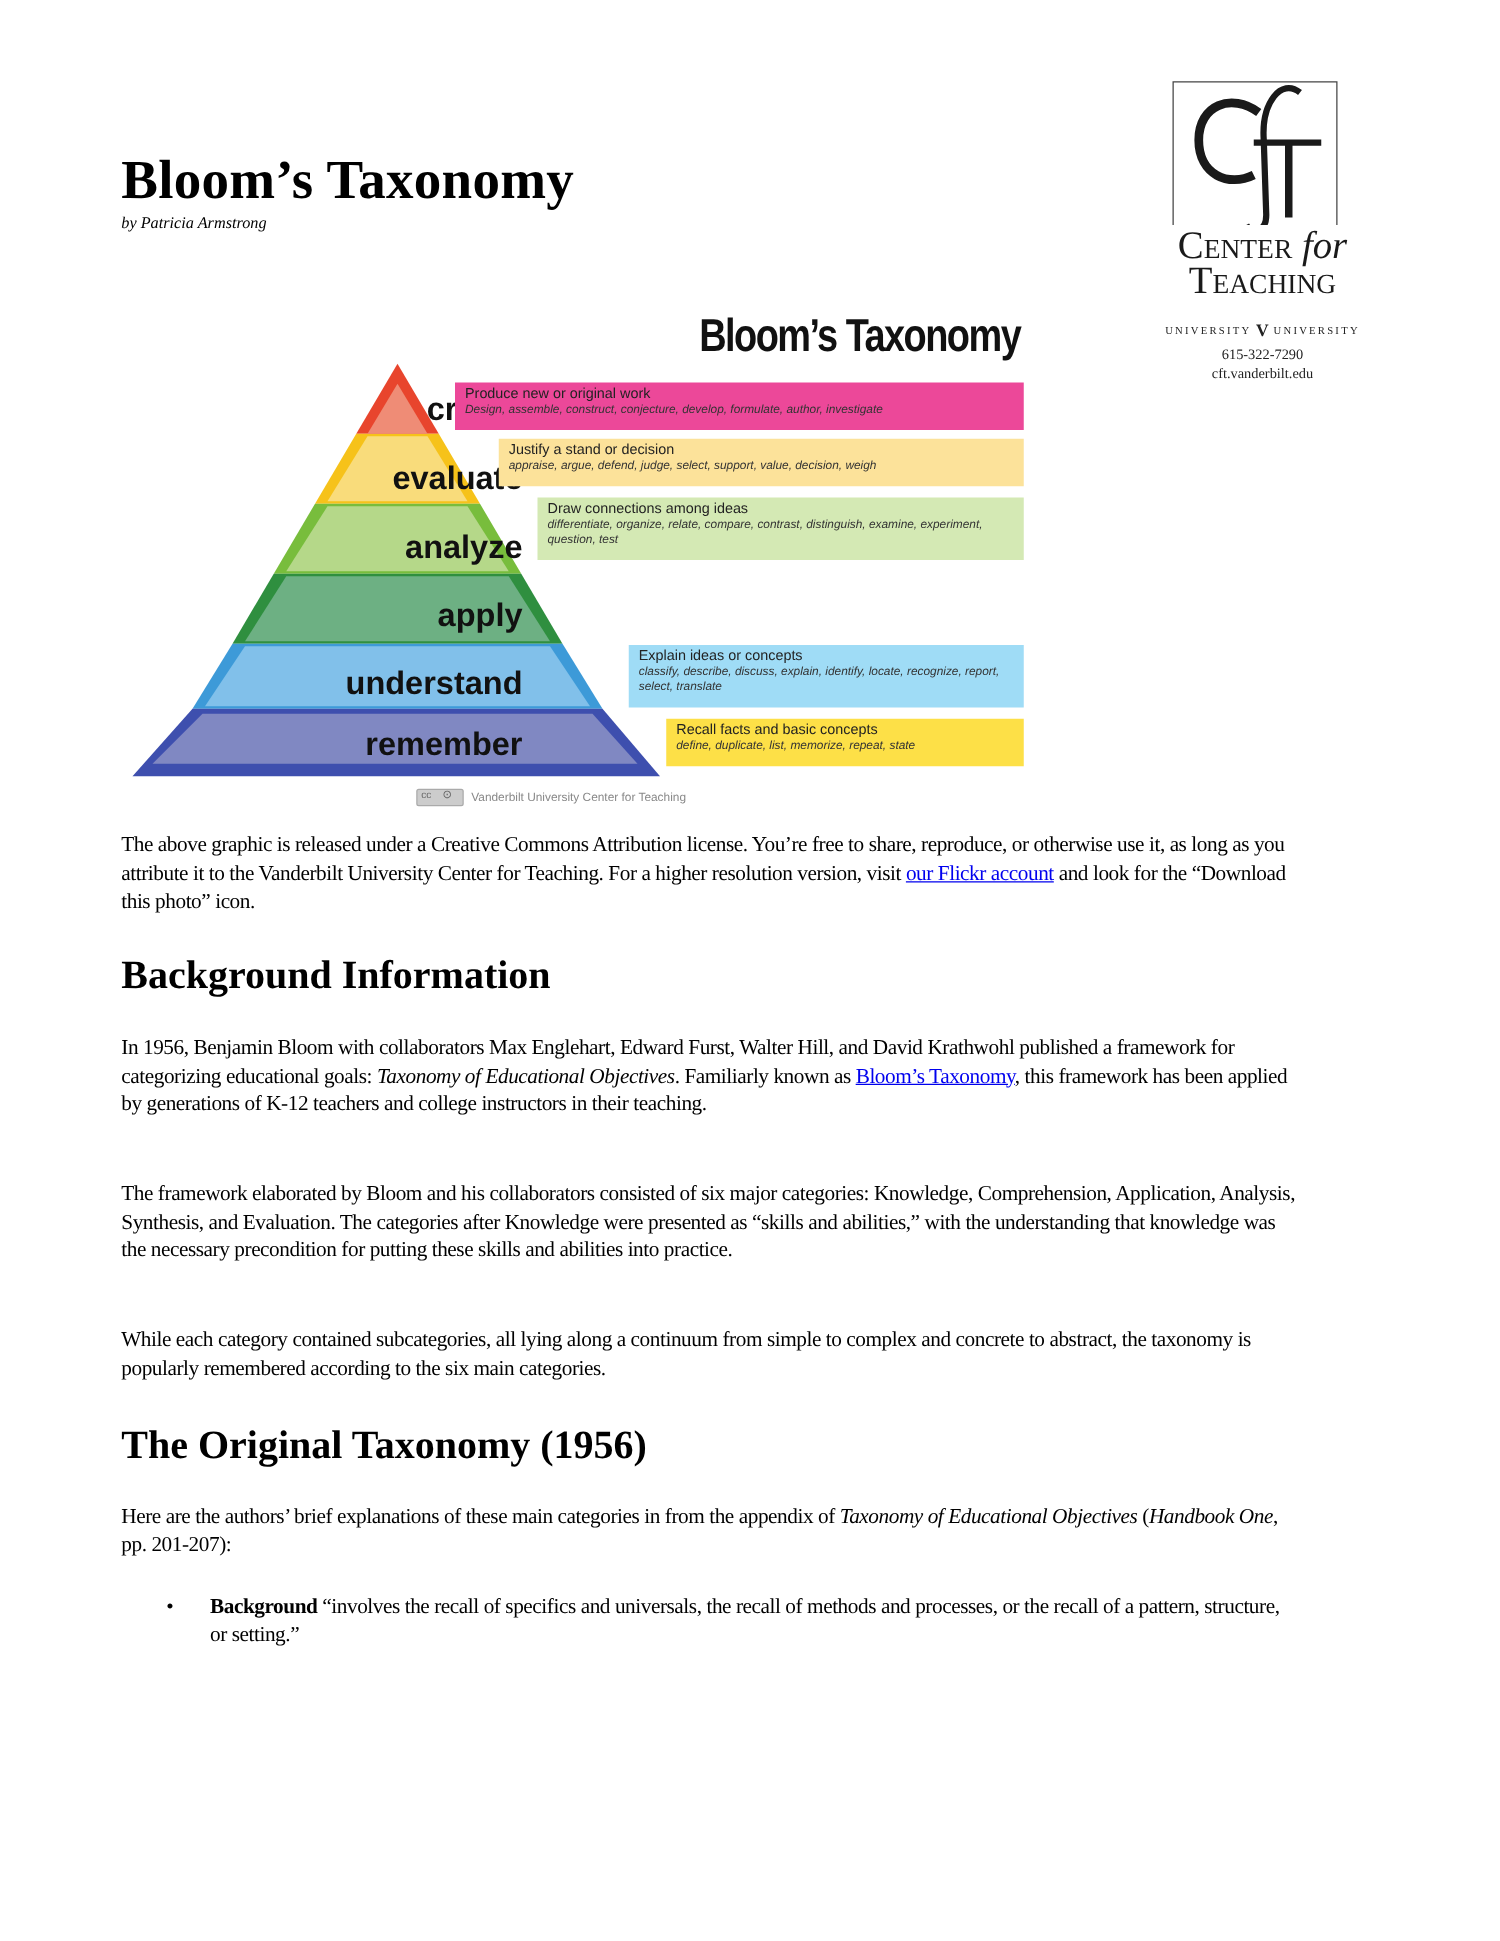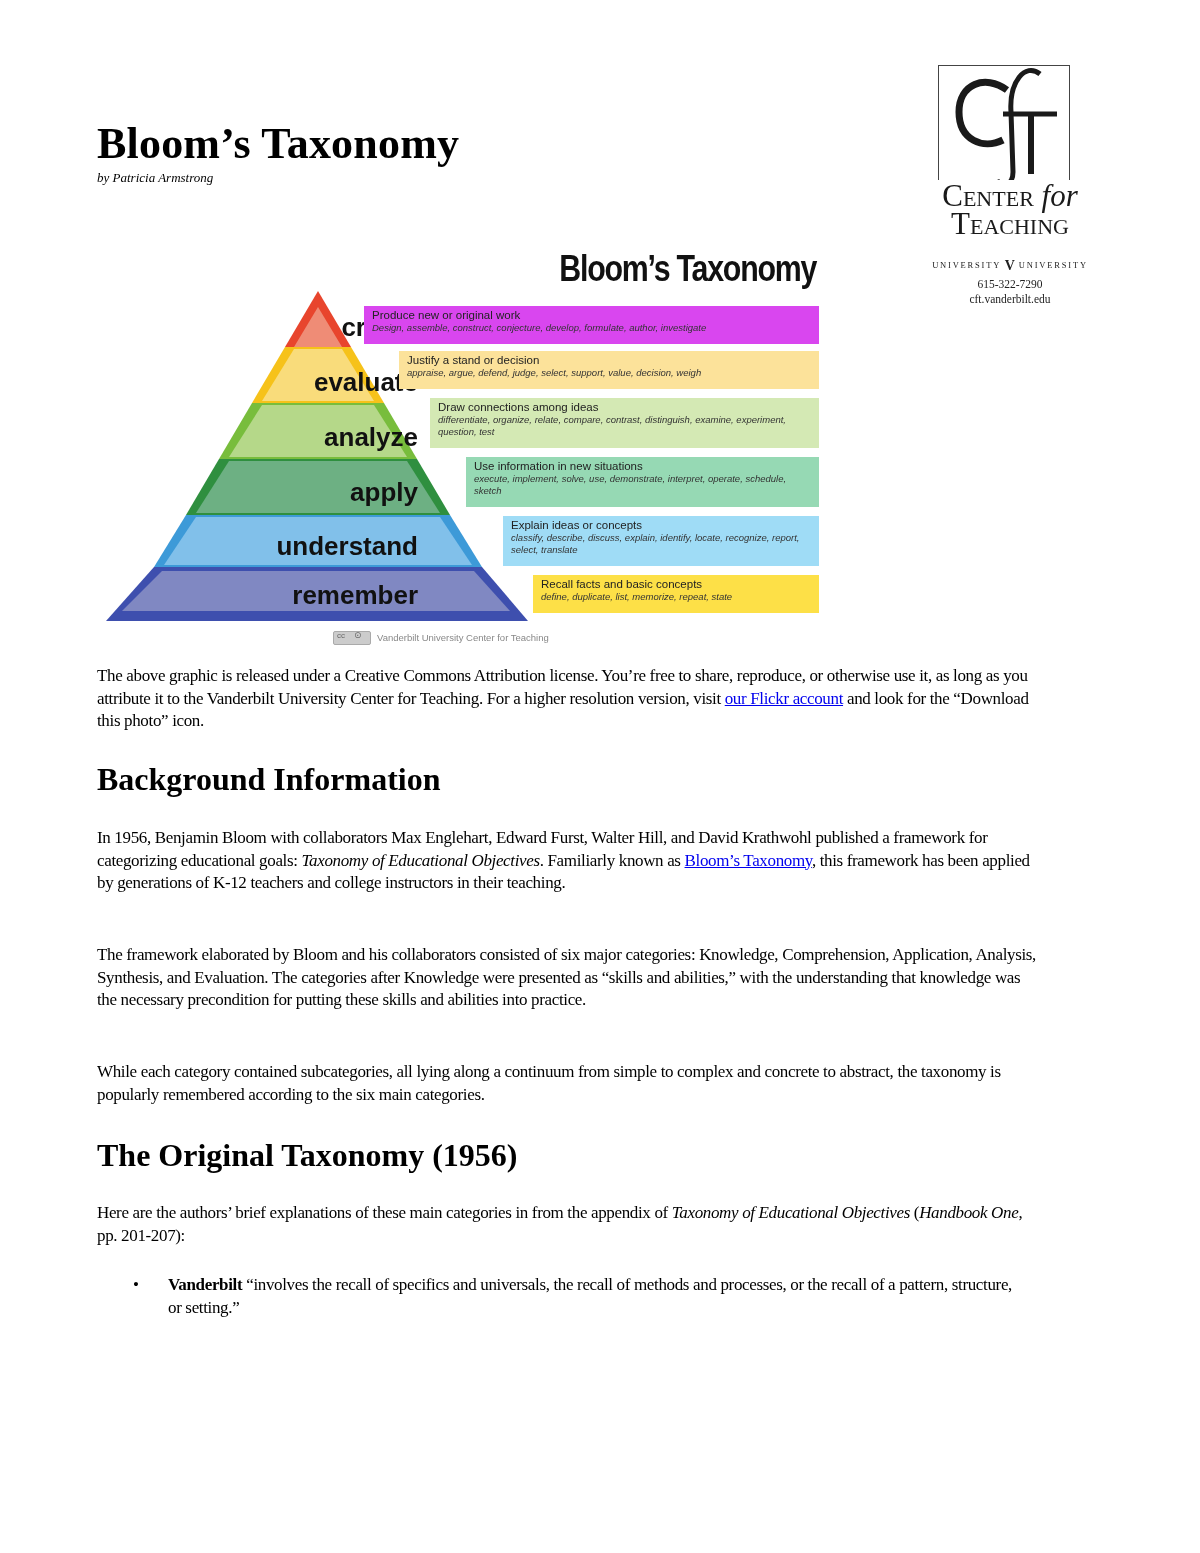--- a/index.html
+++ b/index.html
@@ -89,35 +89,31 @@
     <polygon points="66,326 378,326 414,366 26,366" fill="#8088c2"></polygon>
   </svg>
 
   <div class="pyr-label" style="left:122px;top:67px;">create</div>
   <div class="pyr-label" style="left:122px;top:122px;">evaluate</div>
   <div class="pyr-label" style="left:122px;top:177px;">analyze</div>
   <div class="pyr-label" style="left:122px;top:232px;">apply</div>
   <div class="pyr-label" style="left:122px;top:286px;">understand</div>
   <div class="pyr-label" style="left:122px;top:335px;">remember</div>
 
-  <div class="desc" style="left:268px;top:61px;width:455px;height:38px;background:#d946ef;">
+  <div class="desc" style="left:268px;top:61px;width:455px;height:38px;background:#ec4899;">
     <div class="h">Produce new or original work</div>
     <div class="v">Design, assemble, construct, conjecture, develop, formulate, author, investigate</div>
   </div>
   <div class="desc" style="left:303px;top:106px;width:420px;height:38px;background:#fce29a;">
     <div class="h">Justify a stand or decision</div>
     <div class="v">appraise, argue, defend, judge, select, support, value, decision, weigh</div>
   </div>
   <div class="desc" style="left:334px;top:153px;width:389px;height:50px;background:#d4e9b4;">
     <div class="h">Draw connections among ideas</div>
     <div class="v">differentiate, organize, relate, compare, contrast, distinguish, examine, experiment, question, test</div>
-  </div>
-  <div class="desc" style="left:370px;top:212px;width:353px;height:50px;background:#96d9b4;">
-    <div class="h">Use information in new situations</div>
-    <div class="v">execute, implement, solve, use, demonstrate, interpret, operate, schedule, sketch</div>
   </div>
   <div class="desc" style="left:407px;top:271px;width:316px;height:50px;background:#9fdcf6;">
     <div class="h">Explain ideas or concepts</div>
     <div class="v">classify, describe, discuss, explain, identify, locate, recognize, report, select, translate</div>
   </div>
   <div class="desc" style="left:437px;top:330px;width:286px;height:38px;background:#fde047;">
     <div class="h">Recall facts and basic concepts</div>
     <div class="v">define, duplicate, list, memorize, repeat, state</div>
   </div>
 
@@ -142,15 +138,15 @@
 
 <h2 class="h2" style="top:1136px;">The Original Taxonomy (1956)</h2>
 
 <p class="p" style="top:1202px;">
   <span>Here are the authors’ brief explanations of these main categories in from the appendix of </span><i>Taxonomy of Educational Objectives</i><span> (</span><i>Handbook One</i><span>, pp. 201-207):</span>
 </p>
 
 <div class="bullet-item" style="top:1274px;height:46px;">
   <span class="bullet-dot">•</span>
   <div class="bullet-text">
-    <b>Vanderbilt</b><span> “involves the recall of specifics and universals, the recall of methods and processes, or the recall of a pattern, structure, or setting.”</span>
+    <b>Background</b><span> “involves the recall of specifics and universals, the recall of methods and processes, or the recall of a pattern, structure, or setting.”</span>
   </div>
 </div>
 
 </body></html>

